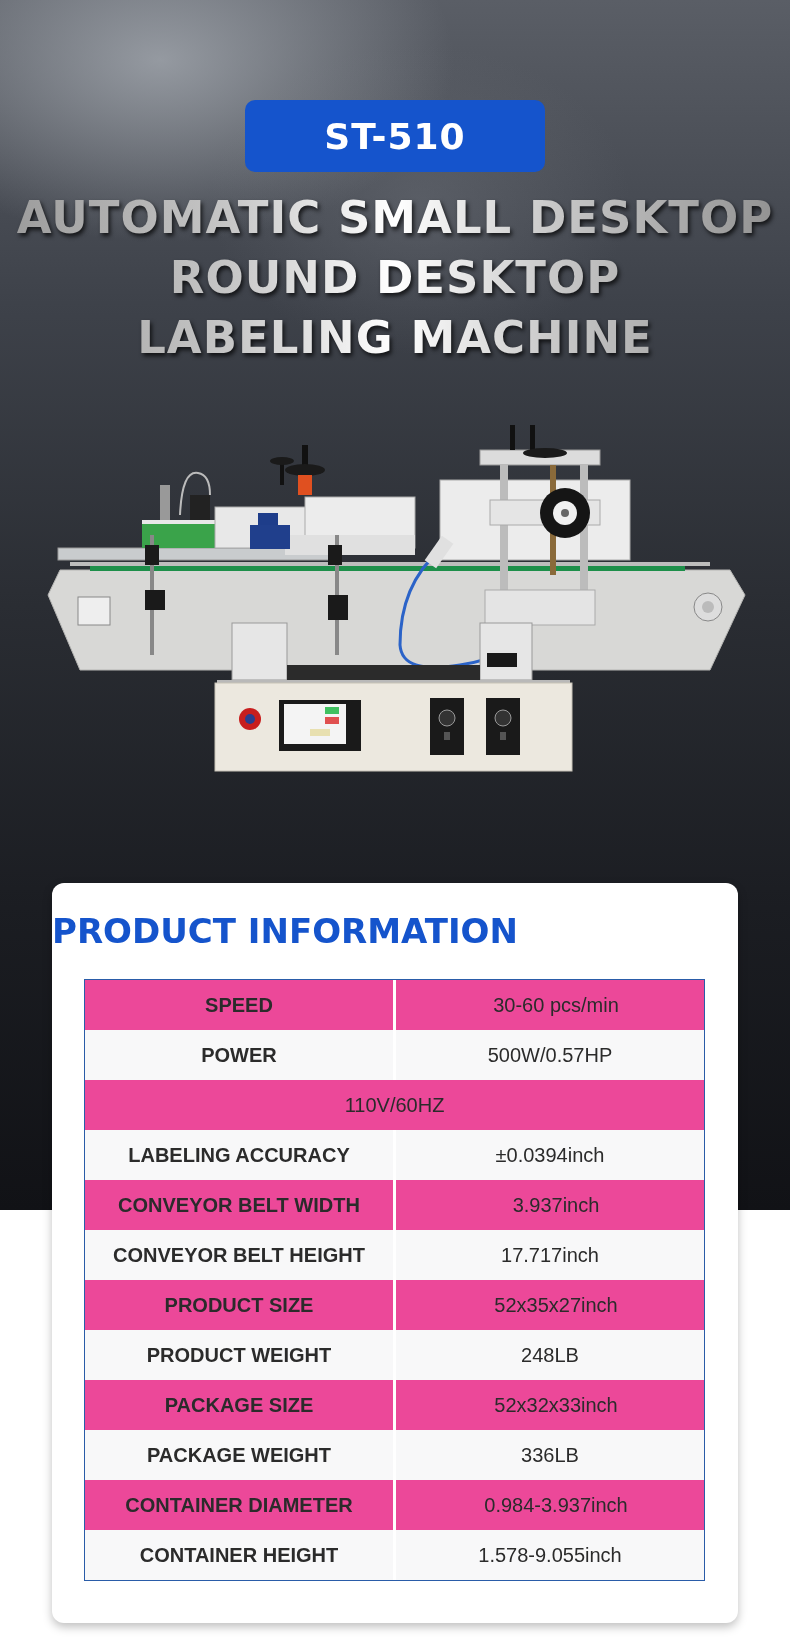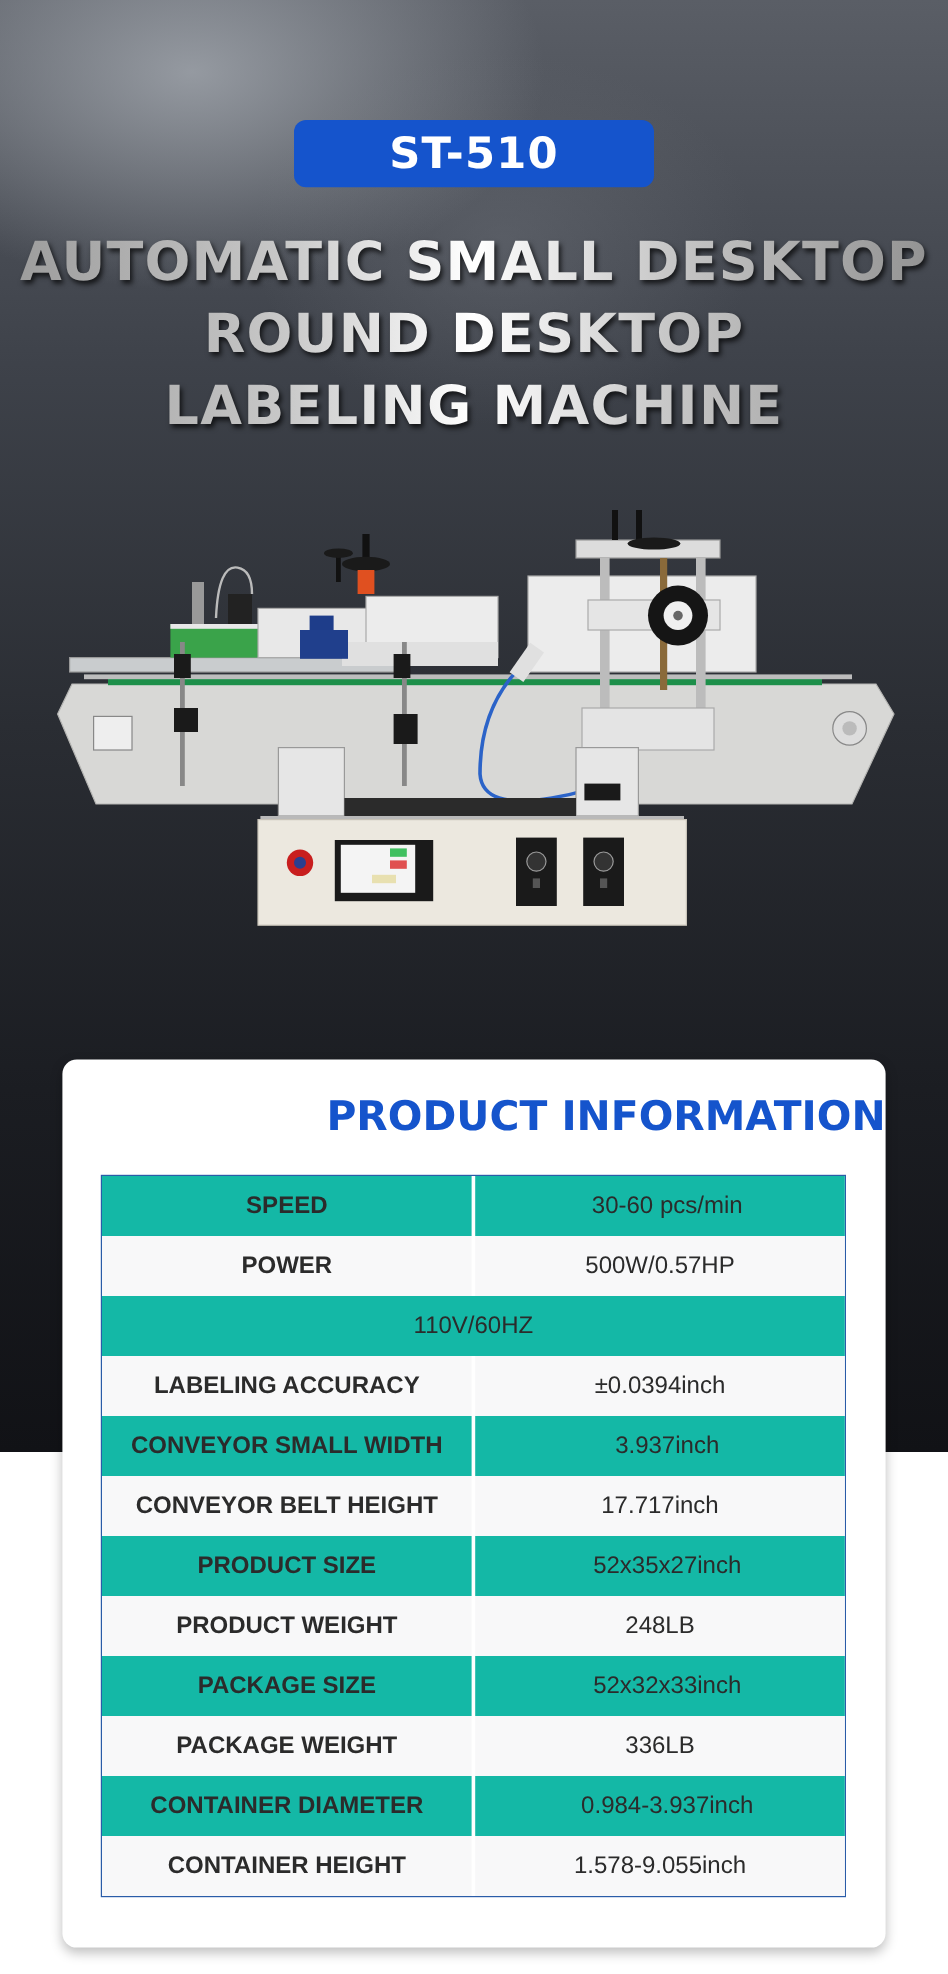--- a/index.html
+++ b/index.html
@@ -10,21 +10,21 @@
     font-family: "Liberation Sans", "DejaVu Sans", sans-serif;
   }
   .hero-bg {
     position: absolute; left: 0; top: 0; width: 790px; height: 1210px;
     background:
       radial-gradient(ellipse 420px 260px at 160px 60px, rgba(160,165,172,0.85), rgba(120,124,132,0) 70%),
       radial-gradient(ellipse 300px 220px at 420px 200px, rgba(110,114,122,0.45), rgba(0,0,0,0) 70%),
       linear-gradient(180deg, #5a5e66 0%, #3e424a 25%, #2a2d33 50%, #1b1d22 75%, #111216 100%);
   }
   .badge {
-    position: absolute; left: 245px; top: 100px; width: 300px; height: 56px;
+    position: absolute; left: 245px; top: 100px; width: 300px; height: 72px;
     background: #1554cc; border-radius: 10px;
     display: flex; align-items: center; justify-content: center;
     color: #fff; font-weight: 700; font-size: 36px; letter-spacing: 1px;
     font-family: "DejaVu Sans", sans-serif;
   }
   .title {
     position: absolute; left: 0; top: 188px; width: 790px; text-align: center;
     font-family: "DejaVu Sans", sans-serif; font-weight: 700;
     font-size: 45px; line-height: 60px; letter-spacing: 1px;
   }
@@ -36,30 +36,30 @@
   }
   .machine {
     position: absolute; left: 40px; top: 425px; width: 710px; height: 390px;
   }
   .card {
     position: absolute; left: 52px; top: 883px; width: 686px; height: 740px;
     background: #ffffff; border-radius: 12px;
     box-shadow: 0 4px 10px rgba(0,0,0,0.25);
   }
   .card-title {
-    position: absolute; left: 0; top: 28px; width: 686px; text-align: right;
+    position: absolute; left: 0; top: 28px; width: 686px; text-align: left;
     color: #1554cc; font-weight: 700; font-size: 34px;
     font-family: "DejaVu Sans", sans-serif; letter-spacing: 0px;
   }
   .spec-table {
     position: absolute; left: 32px; top: 96px; width: 621px;
     border: 1.5px solid #2a5ca8; border-collapse: collapse;
   }
   .spec-row { display: flex; height: 50px; }
-  .spec-row.odd { background: #14b8a6; gap: 12px; }
+  .spec-row.odd { background: #ec4899; gap: 12px; }
   .spec-row.even { background: #f8f8f9; }
   .spec-cell {
     display: flex; align-items: center; justify-content: center;
     font-size: 20px; color: #2b2b2b;
   }
   .spec-label { width: 311px; font-weight: 700; border-right: 3px solid #ffffff; }
   .spec-value { flex: 1; }
 </style>
 </head>
 <body>
@@ -170,21 +170,21 @@
       <div class="spec-cell spec-value">500W/0.57HP</div>
     </div>
     <div class="spec-row odd">
       <div class="spec-cell spec-value">110V/60HZ</div>
     </div>
     <div class="spec-row even">
       <div class="spec-cell spec-label">LABELING ACCURACY</div>
       <div class="spec-cell spec-value">±0.0394inch</div>
     </div>
     <div class="spec-row odd">
-      <div class="spec-cell spec-label">CONVEYOR SMALL WIDTH</div>
+      <div class="spec-cell spec-label">CONVEYOR BELT WIDTH</div>
       <div class="spec-cell spec-value">3.937inch</div>
     </div>
     <div class="spec-row even">
       <div class="spec-cell spec-label">CONVEYOR BELT HEIGHT</div>
       <div class="spec-cell spec-value">17.717inch</div>
     </div>
     <div class="spec-row odd">
       <div class="spec-cell spec-label">PRODUCT SIZE</div>
       <div class="spec-cell spec-value">52x35x27inch</div>
     </div>

